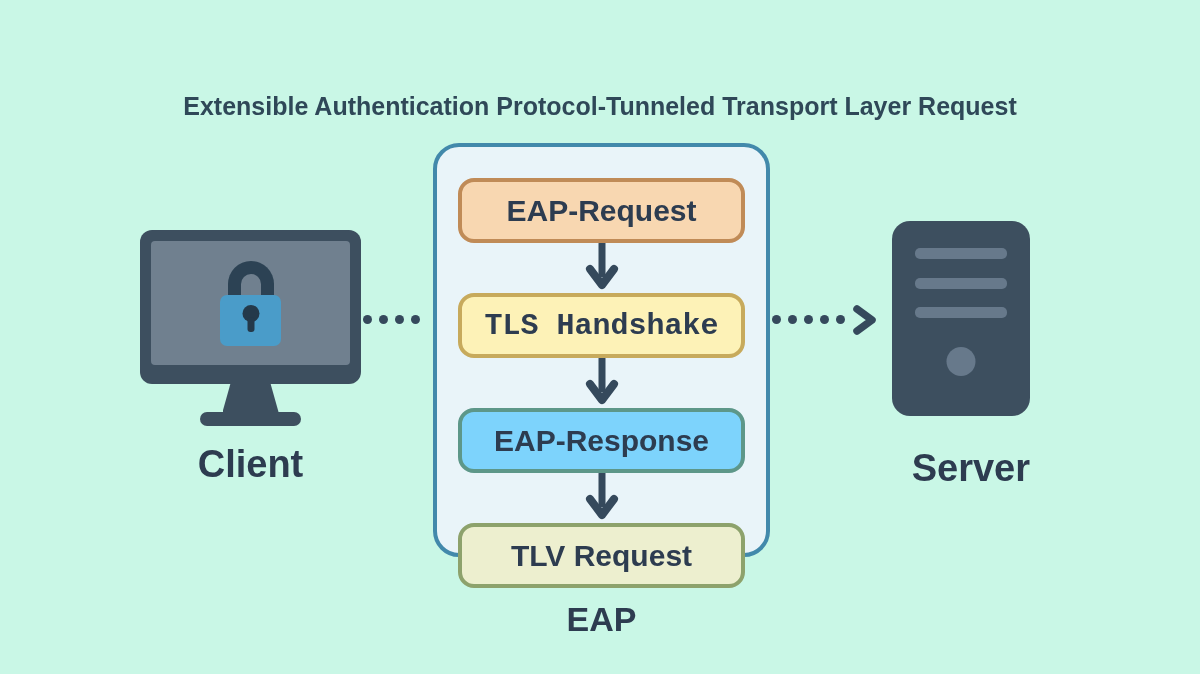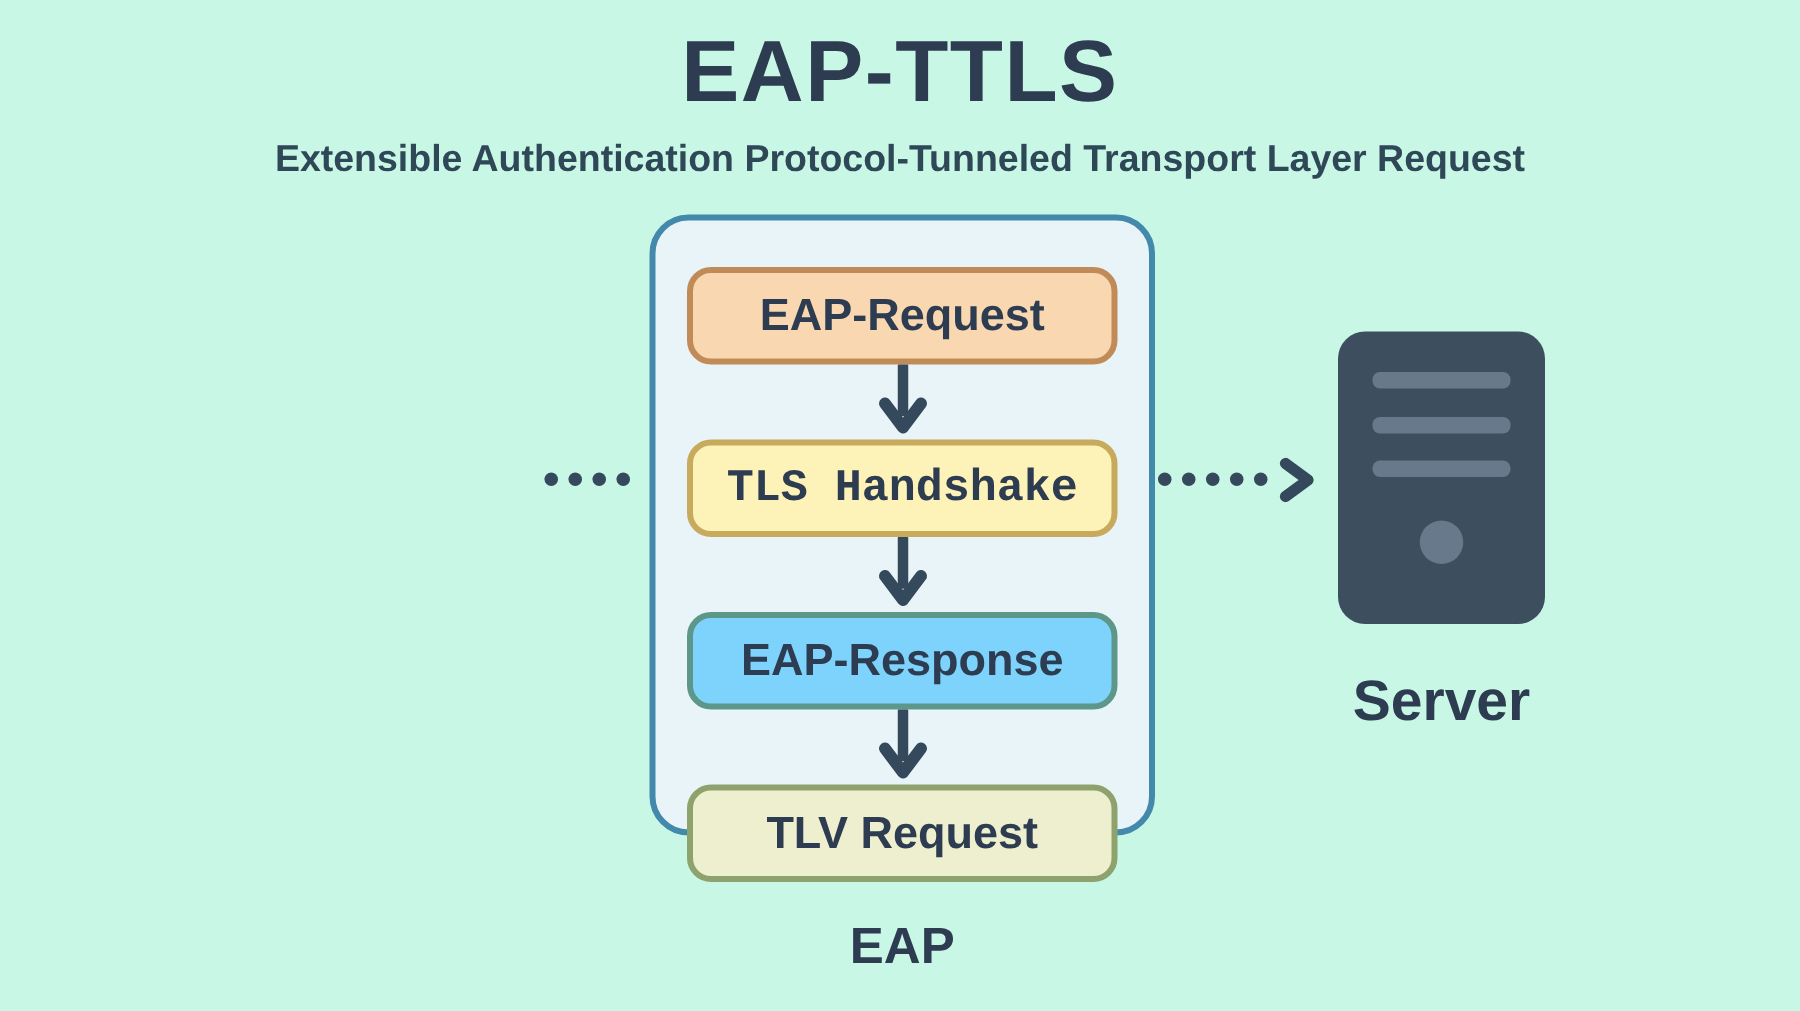--- a/index.html
+++ b/index.html
@@ -41,21 +41,21 @@
     padding-top:31px;
   }
   .step{
     width:287px;height:65px;flex:none;
     border:4px solid;border-radius:16px;
     display:flex;align-items:center;justify-content:center;
     font-size:30px;font-weight:700;color:var(--ink);
   }
   .down-arrow{flex:none;display:block;}
   .panel-label{
-    margin-top:24px;font-size:34px;font-weight:700;color:var(--ink);
+    margin-top:12px;font-size:34px;font-weight:700;color:var(--ink);
   }
 
   
   .client{position:absolute;left:140px;top:230px;width:221px;text-align:center;}
   .monitor-frame{
     position:relative;width:221px;height:154px;margin:0 auto;
     background:var(--device);border-radius:12px;
   }
   .monitor-screen{
     position:absolute;left:11px;top:11px;right:11px;bottom:19px;
@@ -86,21 +86,21 @@
   }
   .monitor-base{
     width:101px;height:14px;margin:0 auto;background:var(--device);
     border-radius:7px;
   }
   .device-label{
     margin-top:17px;font-size:38px;font-weight:700;color:var(--ink);
   }
 
   
-  .server{position:absolute;left:892px;top:221px;width:138px;text-align:center;}
+  .server{position:absolute;left:892px;top:221px;width:138px;text-align:right;}
   .server-tower{
     position:relative;width:138px;height:195px;margin:0 auto;
     background:var(--device);border-radius:18px;
   }
   .server-slot{
     position:absolute;left:23px;width:92px;height:11px;border-radius:5px;
     background:var(--server-detail);
   }
   .server-slot.s0{top:27px;} .server-slot.s1{top:57px;} .server-slot.s2{top:86px;}
   .server-led{
@@ -114,23 +114,38 @@
   .dots.left{left:363px;}
   .dots.right{left:772px;}
   .dot{width:9px;height:9px;border-radius:50%;background:var(--arrow);flex:none;}
   .chevron-right{position:absolute;left:851px;top:305px;}
 </style>
 </head>
 <body>
 
 <div class="stage">
 
-  <div class="title">EAP-TTLS</div>
   <div class="subtitle">Extensible Authentication Protocol-Tunneled Transport Layer Request</div>
 
+  <div class="client">
+    <div class="monitor-frame">
+      <div class="monitor-screen">
+        <div class="lock">
+          <div class="lock-shackle"></div>
+          <div class="lock-body">
+            <div class="keyhole-circle"></div>
+            <div class="keyhole-stem"></div>
+          </div>
+        </div>
+      </div>
+    </div>
+    <div class="monitor-neck"></div>
+    <div class="monitor-base"></div>
+    <div class="device-label">Client</div>
+  </div>
 
   <div class="dots left">
     <span class="dot"></span>
     <span class="dot"></span>
     <span class="dot"></span>
     <span class="dot"></span>
   </div>
 
   <div class="panel">
 

